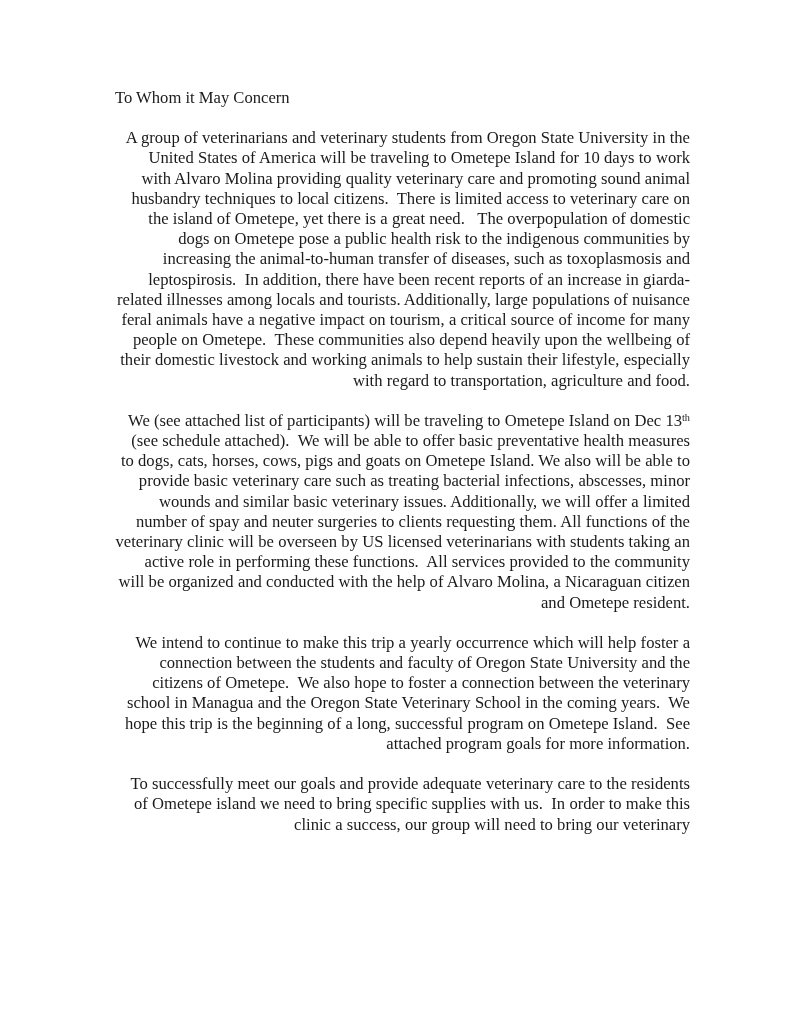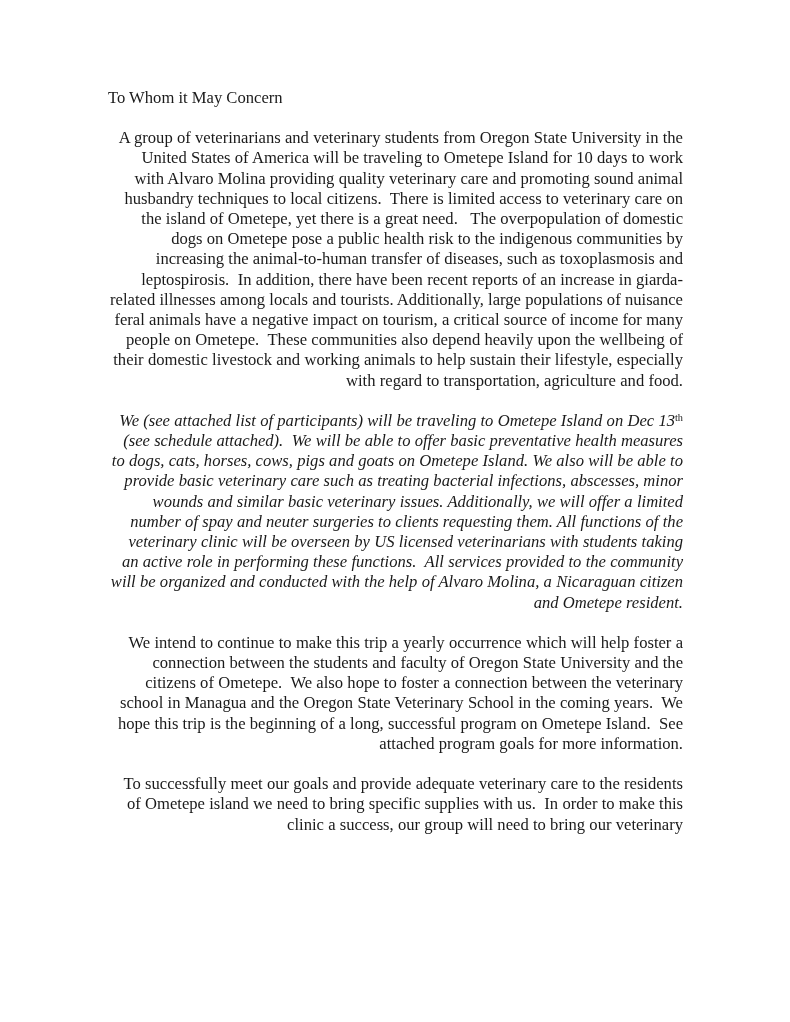--- a/index.html
+++ b/index.html
@@ -18,21 +18,21 @@
   }
   .page {
     position: relative;
     width: 790px;
     height: 1022px;
     background: #ffffff;
     box-sizing: border-box;
   }
   .letter-body {
     position: absolute;
-    left: 108px;
+    left: 115px;
     top: 88px;
     width: 575px;
   }
   .salutation {
     font-size: 16.6px;
     line-height: 20.2px;
     margin: 0 0 20px 0;
     text-align: left;
     white-space: pre-wrap;
   }
@@ -47,21 +47,20 @@
   .para:last-child {
     margin-bottom: 8px;
   }
   .para sup {
     font-size: 0.62em;
     line-height: 0;
     vertical-align: 0.52em;
   }
   .seg {
     display: inline;
-    font-style: italic;
   }
 </style>
 </head>
 <body>
 
 <div class="page">
   <div class="letter-body">
 
     <p class="salutation">To Whom it May Concern</p>
 

